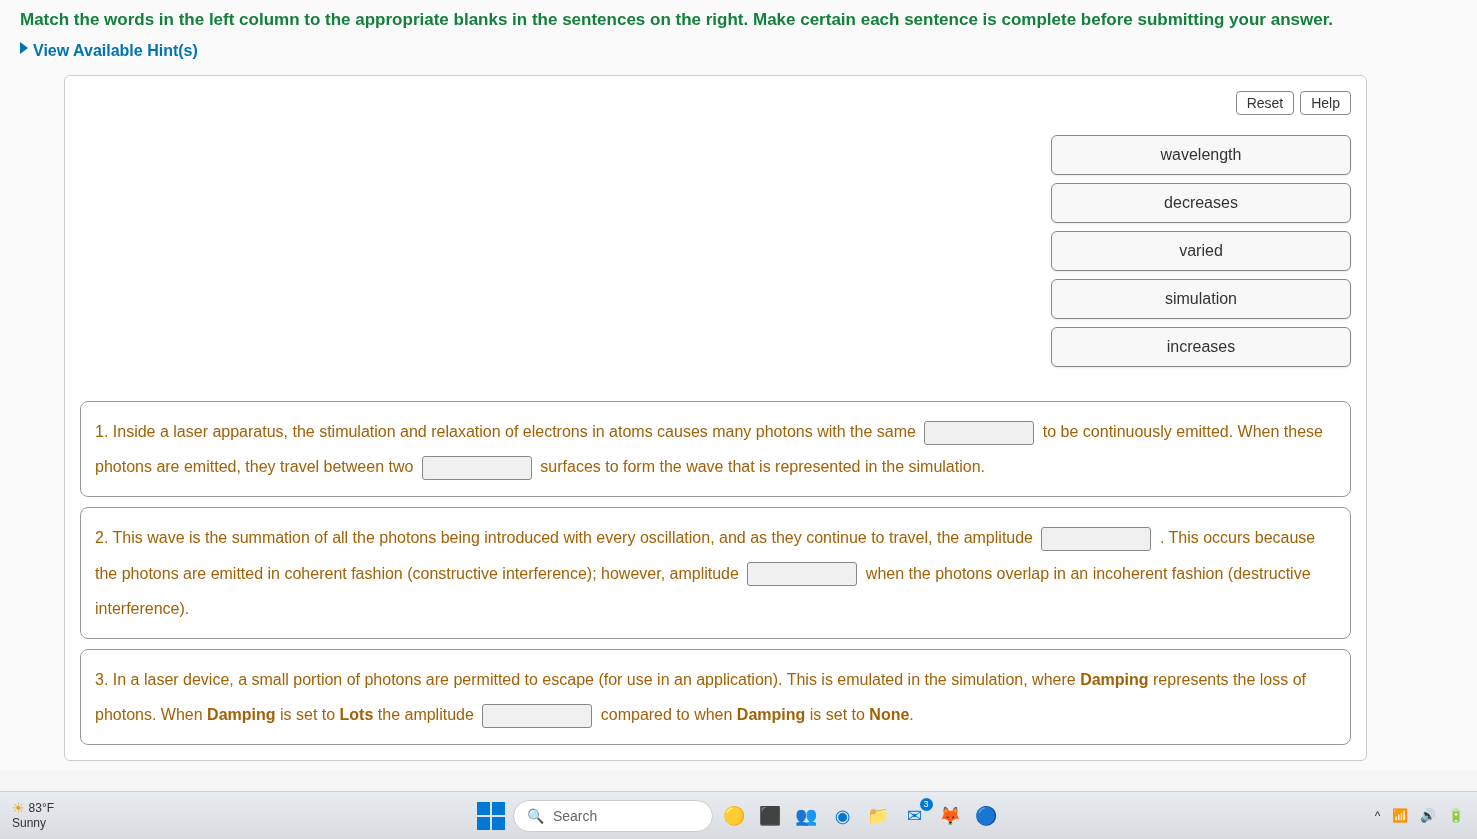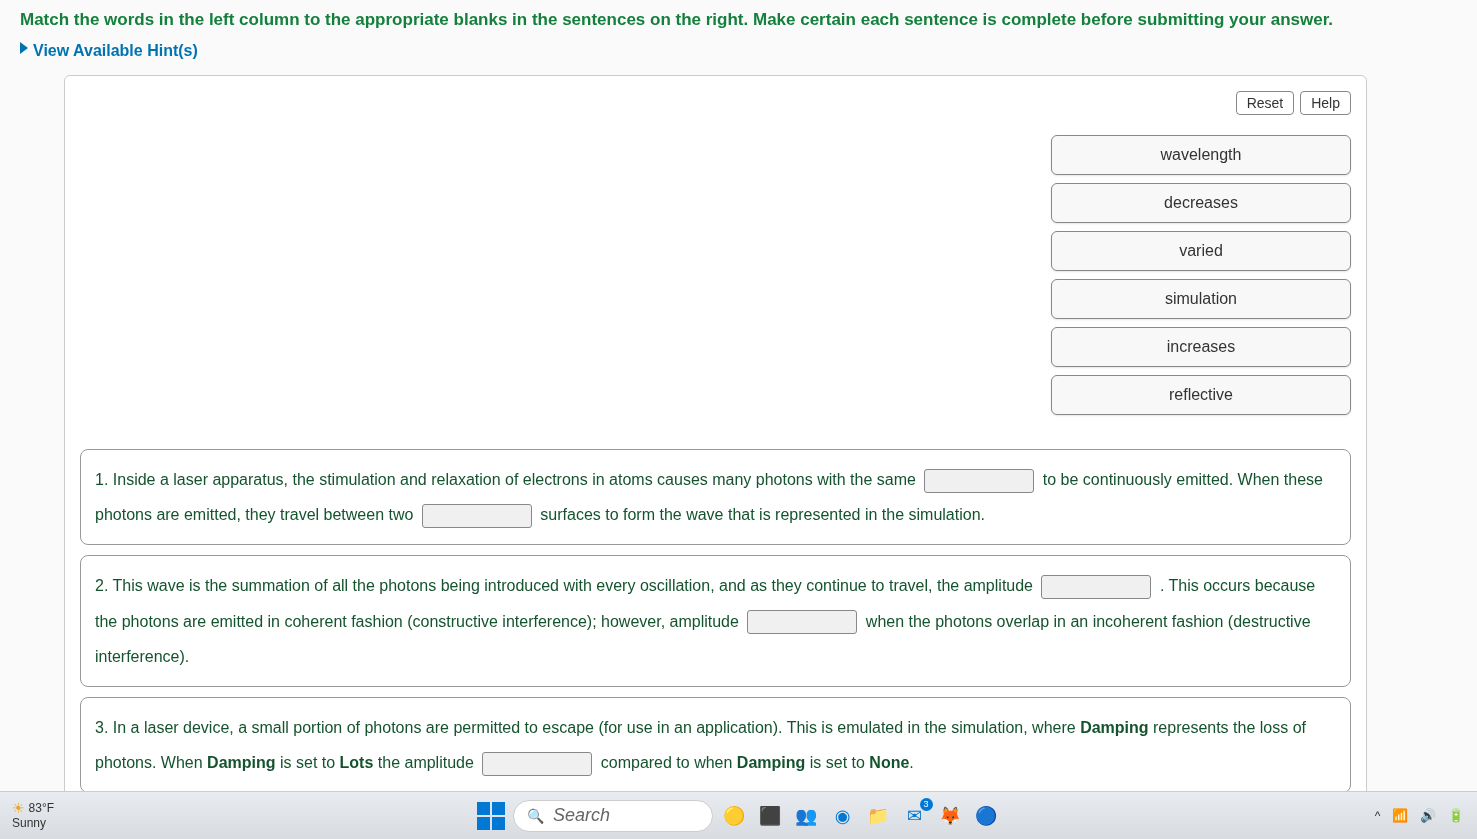--- a/index.html
+++ b/index.html
@@ -90,21 +90,21 @@
       flex: 1;
       display: flex;
       flex-direction: column;
       gap: 10px;
     }
     .sentence-box {
       border: 1px solid #999;
       border-radius: 8px;
       padding: 12px 14px;
       font-size: 16px;
-      color: #14532d;
+      color: #a16207;
       line-height: 2.2;
     }
     .blank {
       display: inline-block;
       border: 1px solid #888;
       background: #f0f0f0;
       width: 110px;
       height: 24px;
       vertical-align: middle;
       border-radius: 3px;
@@ -167,22 +167,21 @@
       width: 200px;
       height: 32px;
       gap: 8px;
     }
     .search-box .mag {
       color: #666;
       font-size: 14px;
     }
     .search-box span.text {
       color: #666;
-      font-size: 18px;
-      font-style: italic;
+      font-size: 14px;
     }
     .tb-icon {
       width: 28px;
       height: 28px;
       border-radius: 4px;
       display: flex;
       align-items: center;
       justify-content: center;
       cursor: pointer;
       font-size: 18px;
@@ -224,21 +223,20 @@
       <button class="small-btn">Help</button>
     </div>
 
     <div class="work-area">
       <div class="word-bank">
         <div class="word-tile">wavelength</div>
         <div class="word-tile">decreases</div>
         <div class="word-tile">varied</div>
         <div class="word-tile">simulation</div>
         <div class="word-tile">increases</div>
-        <div class="word-tile">reflective</div>
       </div>
 
       <div class="sentences">
         <div class="sentence-box">
           <span>1. Inside a laser apparatus, the stimulation and relaxation of electrons in atoms causes many photons with the same</span>
           <span class="blank"></span>
           <span>to be continuously emitted. When these photons are emitted, they travel between two</span>
           <span class="blank"></span>
           <span>surfaces to form the wave that is represented in the simulation.</span>
         </div>

